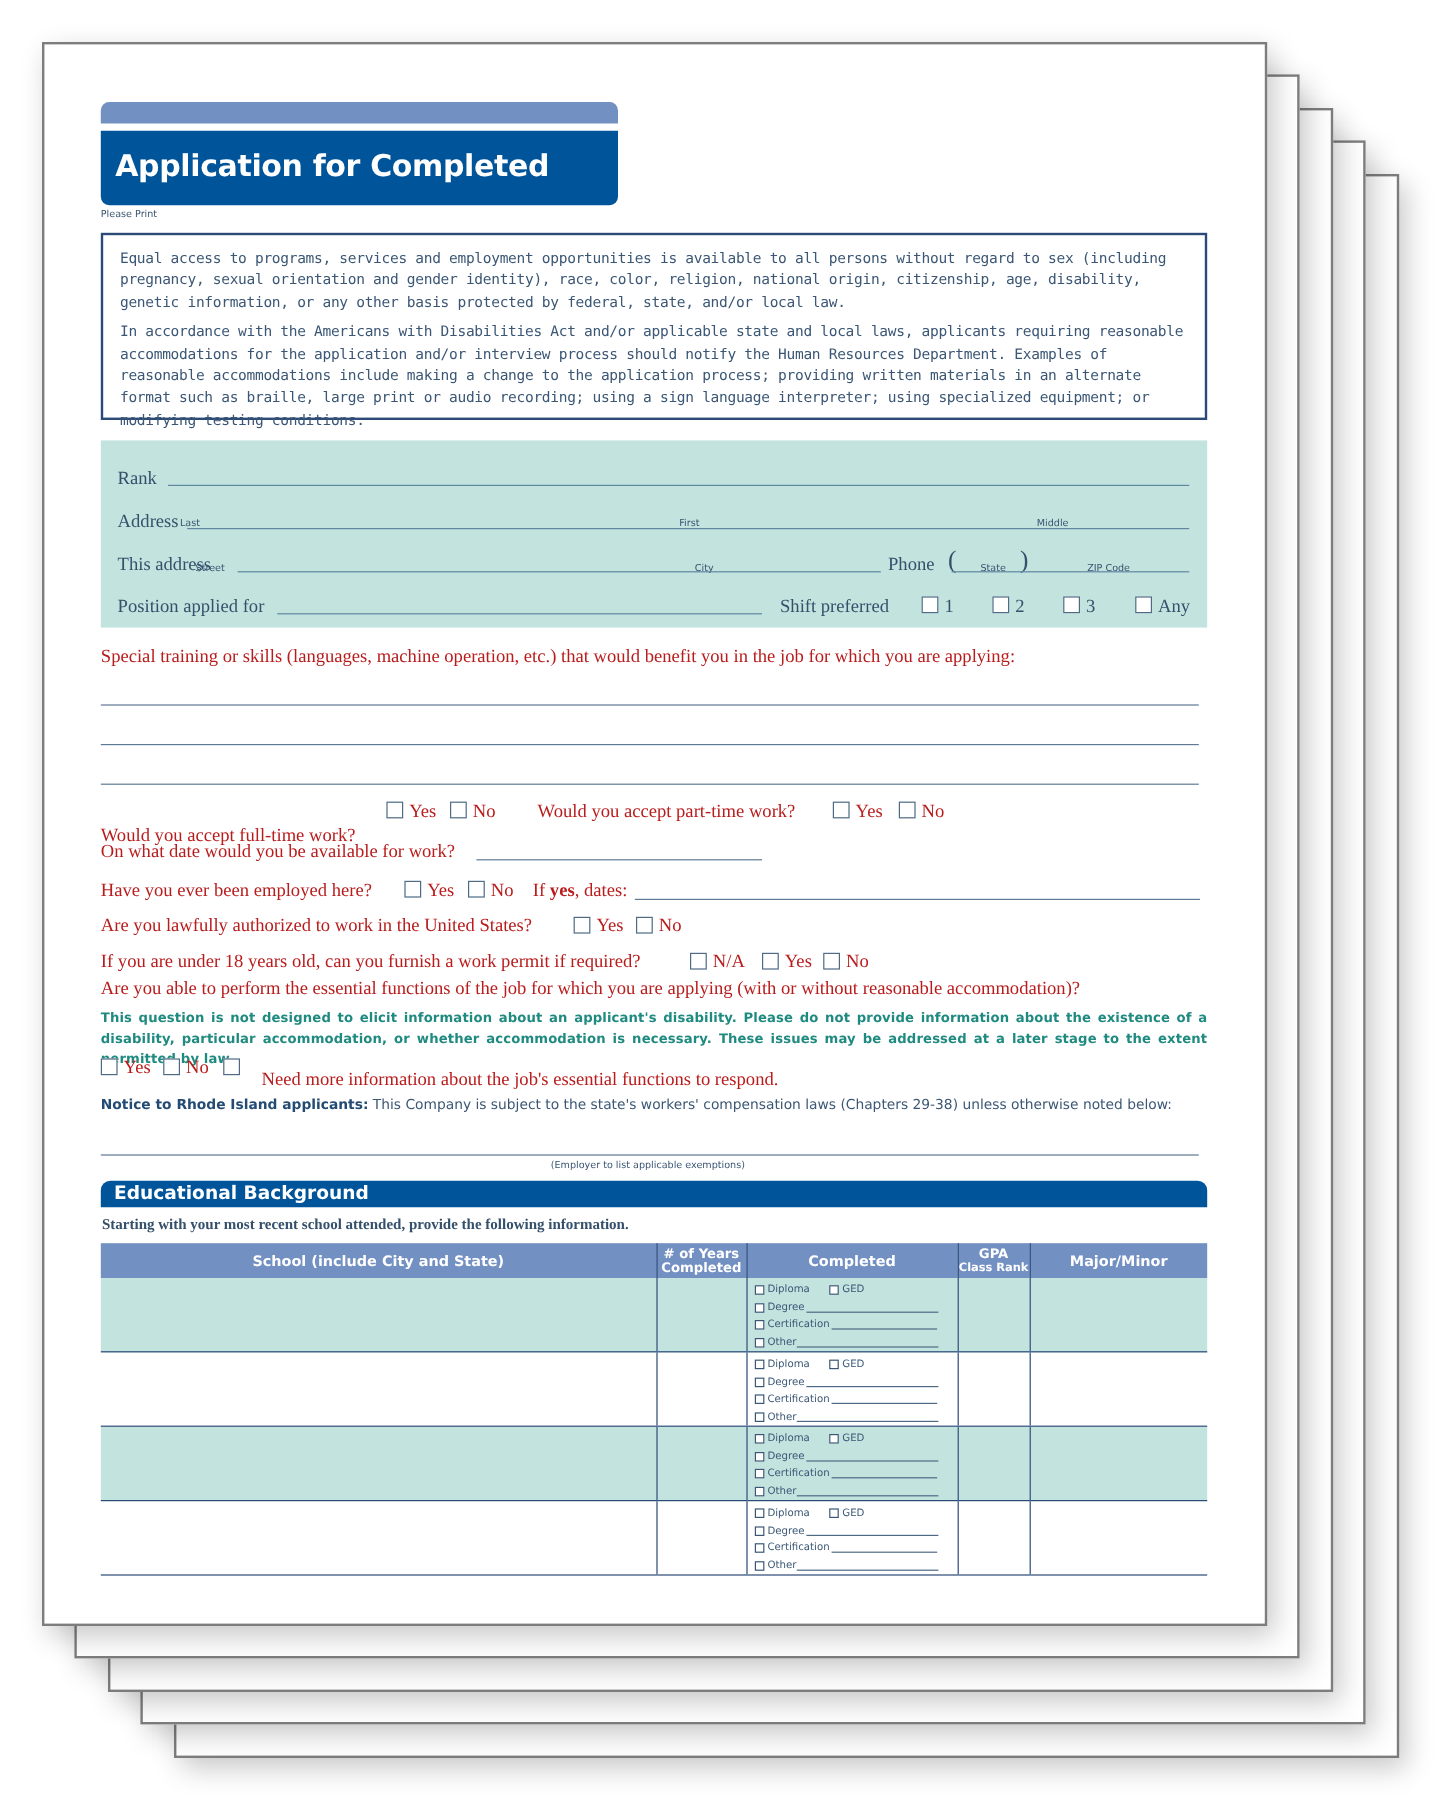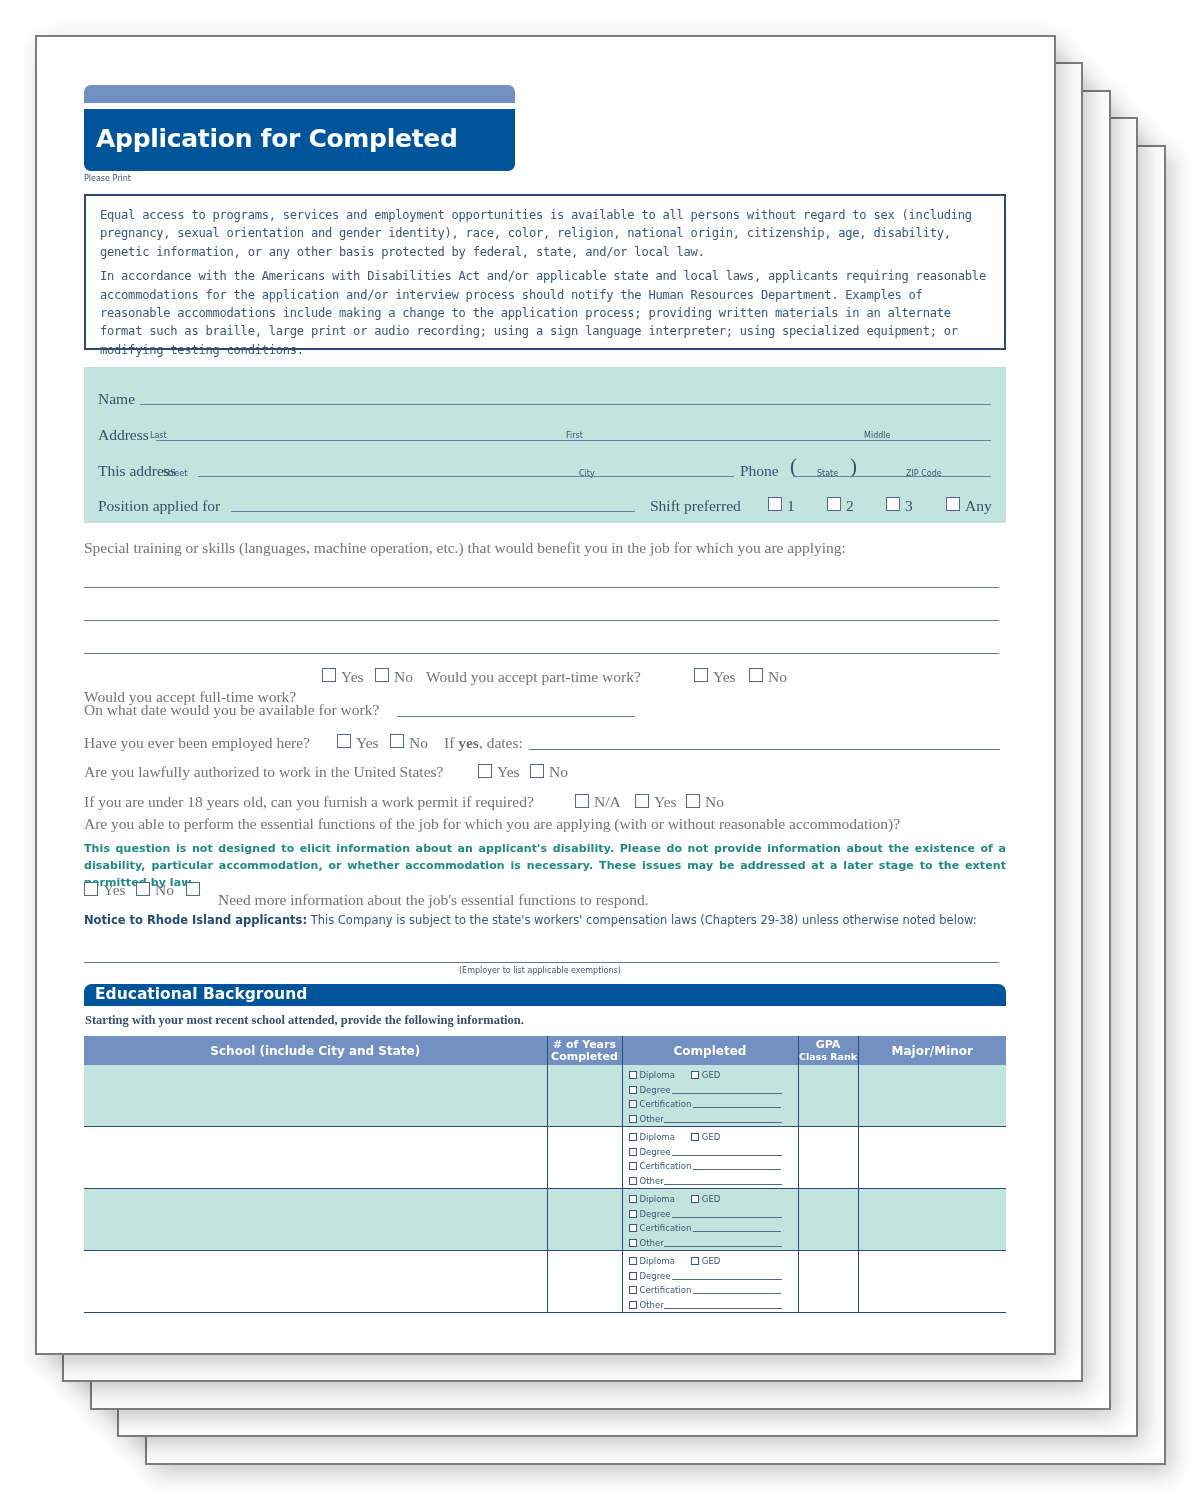--- a/index.html
+++ b/index.html
@@ -28,21 +28,21 @@
   
   .contact { left: 84px; top: 367px; width: 922px; height: 156px; background: #c3e3df; }
   .lbl { position: absolute; font-size: 15.5px; color: #35506b; white-space: nowrap; }
   .uline { position: absolute; height: 0; border-bottom: 1.6px solid #5f87a0; }
   .sub { position: absolute; font-family: "DejaVu Sans", sans-serif; font-size: 8px; color: #3a5570; margin-top: 24px; }
   .cb { position: absolute; width: 14px; height: 14px; border: 1.3px solid #4e6a84; background: #fff; }
 
   
   .rule { position: absolute; height: 0; border-bottom: 1.6px solid #5f7a95; }
 
-  .q { position: absolute; font-size: 15.5px; color: #737373; white-space: nowrap; }
+  .q { position: absolute; font-size: 15.5px; color: #b91c1c; white-space: nowrap; }
   .note { position: absolute; font-family: "DejaVu Sans", sans-serif; font-weight: bold; font-size: 11px; line-height: 17px; color: #1f8a80; letter-spacing: 0.1px; }
   .ri { position: absolute; font-family: "DejaVu Sans", sans-serif; font-size: 11.5px; color: #3b5775; white-space: nowrap; }
   .ri b { color: #234b73; }
   .tiny { position: absolute; font-family: "DejaVu Sans", sans-serif; font-size: 8px; color: #3b5775; }
 
   
   .edu-bar { left: 84px; top: 984px; width: 922px; height: 22px; background: #00549a; border-radius: 8px 8px 0 0; }
   .edu-title { left: 95px; top: 985px; font-family: "DejaVu Sans", sans-serif; font-weight: bold; font-size: 15.5px; color: #fff; }
   .edu-intro { left: 85px; top: 1013px; font-size: 12.5px; font-weight: bold; color: #35506b; }
 
@@ -73,21 +73,21 @@
 <div class="abs title-text">Application for Completed</div>
 <div class="abs please-print">Please Print</div>
 
 <div class="abs eeo">
   <p>Equal access to programs, services and employment opportunities is available to all persons without regard to sex (including pregnancy, sexual orientation and gender identity), race, color, religion, national origin, citizenship, age, disability, genetic information, or any other basis protected by federal, state, and/or local law.</p>
   <p>In accordance with the Americans with Disabilities Act and/or applicable state and local laws, applicants requiring reasonable accommodations for the application and/or interview process should notify the Human Resources Department. Examples of reasonable accommodations include making a change to the application process; providing written materials in an alternate format such as braille, large print or audio recording; using a sign language interpreter; using specialized equipment; or modifying testing conditions.</p>
 </div>
 
 <div class="abs contact"></div>
 
-<span class="lbl" style="left:98px; top:390px;">Name</span>
+<span class="lbl" style="left:98px; top:390px;">Rank</span>
 <div class="uline" style="left:140px; top:404px; width:851px;"></div>
 <span class="sub" style="left:150px; top:407px;">Last</span>
 <span class="sub" style="left:566px; top:407px;">First</span>
 <span class="sub" style="left:864px; top:407px;">Middle</span>
 
 <span class="lbl" style="left:98px; top:426px;">Address</span>
 <div class="uline" style="left:156px; top:440px; width:835px;"></div>
 <span class="sub" style="left:163px; top:445px;">Street</span>
 <span class="sub" style="left:579px; top:445px;">City</span>
 <span class="sub" style="left:817px; top:445px;">State</span>
@@ -116,21 +116,21 @@
 <div class="rule" style="left:84px; top:587px; width:915px;"></div>
 <div class="rule" style="left:84px; top:620px; width:915px;"></div>
 <div class="rule" style="left:84px; top:653px; width:915px;"></div>
 
 <span class="q" style="left:84px; top:688px;text-align:center;">Would you accept full-time work?</span>
 <span class="cb" style="left:322px; top:668px;"></span>
 <span class="q" style="left:341px; top:668px;">Yes</span>
 <span class="cb" style="left:375px; top:668px;"></span>
 <span class="q" style="left:394px; top:668px;">No</span>
 
-<span class="q" style="left:426px; top:668px;">Would you accept part-time work?</span>
+<span class="q" style="left:448px; top:668px;">Would you accept part-time work?</span>
 <span class="cb" style="left:694px; top:668px;"></span>
 <span class="q" style="left:713px; top:668px;">Yes</span>
 <span class="cb" style="left:749px; top:668px;"></span>
 <span class="q" style="left:768px; top:668px;">No</span>
 
 <span class="q" style="left:84px; top:701px;">On what date would you be available for work?</span>
 <div class="rule" style="left:397px; top:716px; width:238px;"></div>
 
 <span class="q" style="left:84px; top:734px;">Have you ever been employed here?</span>
 <span class="cb" style="left:337px; top:734px;"></span>

